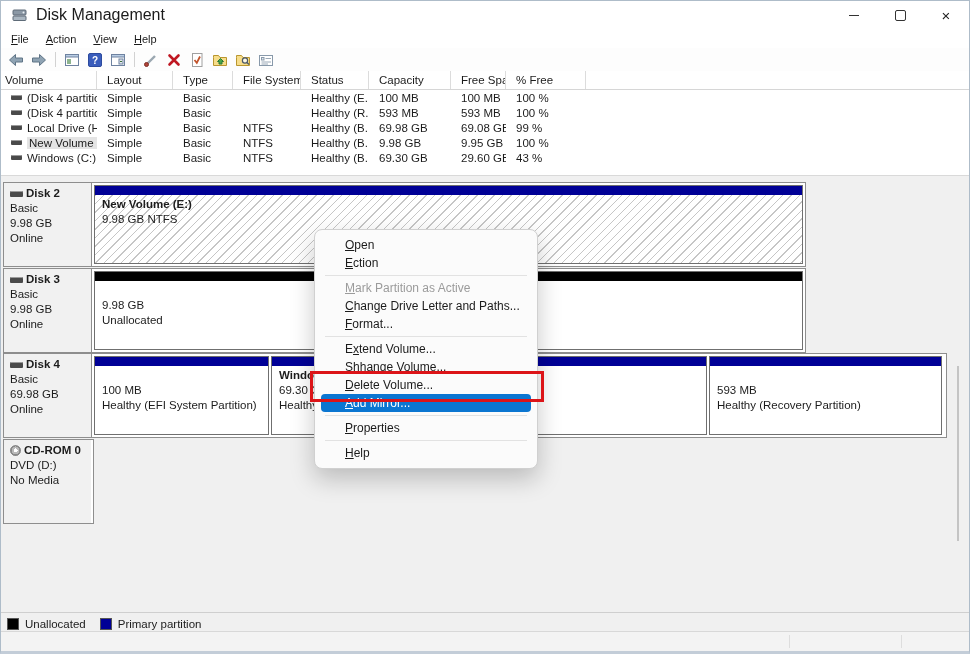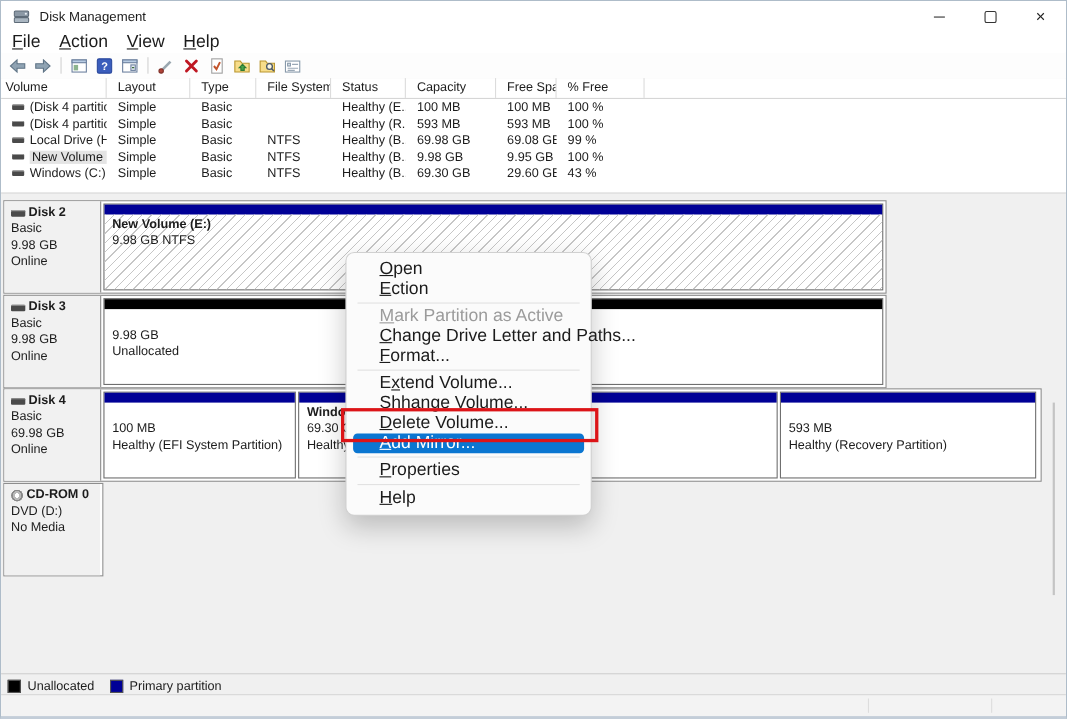--- a/index.html
+++ b/index.html
@@ -4,29 +4,29 @@
 <style>
   html,body{margin:0;padding:0;}
   body{width:970px;height:654px;font-family:"Liberation Sans","DejaVu Sans",sans-serif;
        -webkit-font-smoothing:antialiased;background:#e7eaee;}
   .window{position:relative;width:968px;height:650px;background:#ffffff;
           border:1px solid #aebcc9;border-bottom:3px solid #c3cdd8;overflow:hidden;}
 
   
   .titlebar{height:28px;display:flex;align-items:center;background:#fff;}
   .app-icon{width:16px;height:14px;margin:0 8px 0 11px;display:inline-block;}
-  .title-text{font-size:12px;color:#1b1b1b;}
+  .title-text{font-size:16px;color:#1b1b1b;}
   .win-controls{margin-left:auto;display:flex;height:100%;}
   .wbtn{width:46px;display:flex;align-items:center;justify-content:center;color:#222;}
   .min-glyph{display:inline-block;width:10px;height:1px;background:#333;}
   .max-glyph{display:inline-block;width:9px;height:9px;border:1px solid #333;border-radius:2px;}
   .close-glyph{font-size:15px;line-height:15px;}
 
   
-  .menubar{height:19px;display:flex;align-items:center;background:#fff;font-size:16px;color:#1b1b1b;}
+  .menubar{height:19px;display:flex;align-items:center;background:#fff;font-size:11px;color:#1b1b1b;}
   .menu-item{padding:1px 7px;margin-left:3px;}
   .accel{text-decoration:underline;}
 
   
   .toolbar{height:23px;display:flex;align-items:center;background:#fdfdfd;
            border-bottom:1px solid #dcdcdc;padding-left:6px;gap:5px;}
   .tbtn{width:18px;height:17px;display:flex;align-items:center;justify-content:center;}
   .tsep{width:1px;height:15px;background:#d2d2d2;margin:0 2px;}
 
   
@@ -72,21 +72,21 @@
           font-size:11.5px;color:#1c1c1c;gap:6px;}
   .sq{width:10px;height:10px;border:1px solid #555;display:inline-block;flex:none;}
   .sq-black{background:#000000;}
   .sq-navy{background:#000096;margin-left:8px;}
   .statusbar{position:absolute;left:0;right:0;bottom:0;height:19px;background:#f3f3f3;border-top:1px solid #d8d8d8;}
   .sdiv{position:absolute;top:3px;width:1px;height:13px;background:#dddddd;}
 
   
   .cmenu{position:absolute;left:313px;top:228px;width:224px;height:240px;z-index:40;
          background:#fbfbfb;border:1px solid #d0d0d0;border-radius:8px;box-sizing:border-box;
-         box-shadow:0 10px 24px rgba(0,0,0,.22);padding:6px 0;font-size:16px;color:#1b1b1b;}
+         box-shadow:0 10px 24px rgba(0,0,0,.22);padding:6px 0;font-size:12px;color:#1b1b1b;}
   .mi{height:18px;line-height:18px;padding-left:30px;white-space:nowrap;}
   .mi.disabled{color:#9b9b9b;}
   .mi.hl{margin:0 6px;padding-left:24px;border-radius:4px;background:#0b76d1;color:#fff;}
   .msep{border-top:1px solid #e2e2e2;margin:3px 10px;}
   .red-annot{position:absolute;left:-5px;right:-7px;top:141px;height:25px;
              border:3px solid #dc1418;background:transparent;z-index:41;}
 </style>
 </head>
 <body>
 

